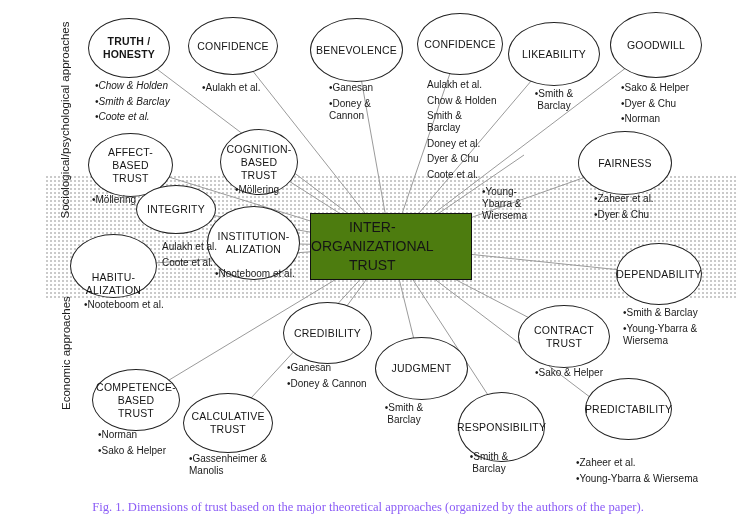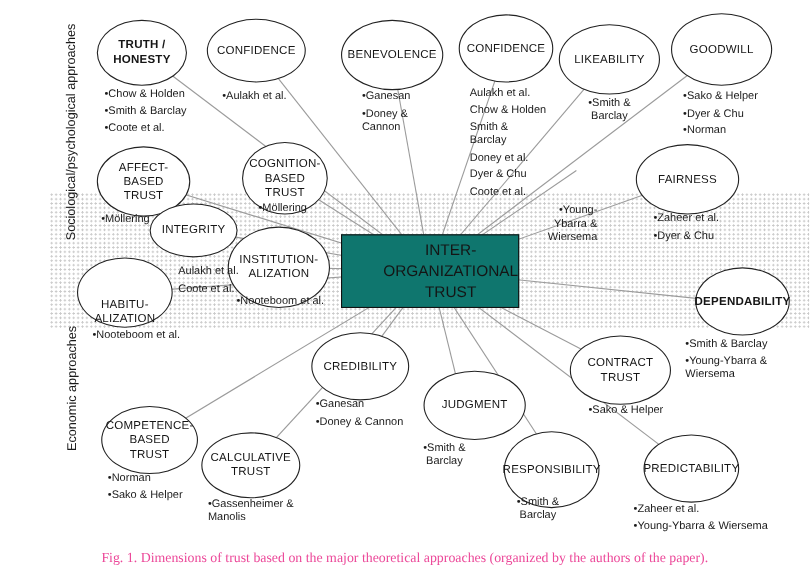--- a/index.html
+++ b/index.html
@@ -18,34 +18,34 @@
     position:absolute; background:#fff; border:1.4px solid #222;
     border-radius:50%; display:flex; align-items:center; justify-content:center;
     z-index:3; box-sizing:border-box;
   }
   .node-label {
     white-space:pre; text-align:center; font-size:10.5px; line-height:13px;
     letter-spacing:.2px; color:#151515;
   }
   .cbox {
     position:absolute; left:310px; top:213px; width:162px; height:67px;
-    background:#0f766e; border:1.6px solid #111; display:flex; align-items:center;
-    justify-content:flex-end; z-index:3; box-sizing:border-box;
+    background:#4d7c0f; border:1.6px solid #111; display:flex; align-items:center;
+    justify-content:flex-start; z-index:3; box-sizing:border-box;
   }
   .cbox-label { white-space:pre; text-align:center; font-size:14px; line-height:19px; color:#151515; }
   .cites { position:absolute; z-index:4; font-size:10px; line-height:12px; color:#1a1a1a; }
   .cite { white-space:pre-line; margin-top:3.5px; }
   .cite:first-child { margin-top:0; }
   .vlabel {
     position:absolute; z-index:4; font-size:11.5px; color:#1a1a1a;
     text-align:center; white-space:nowrap; transform:rotate(-90deg);
   }
   .caption {
     position:absolute; left:0; right:0; top:500px; text-align:center; z-index:4;
-    font-family:"Liberation Serif", serif; font-size:12.6px; color:#ec4899;
+    font-family:"Liberation Serif", serif; font-size:12.6px; color:#8b5cf6;
   }
 </style>
 </head>
 <body>
 
 <div class="stage">
 
   <div class="band"></div>
 
   <svg class="lines" width="736" height="532">
@@ -114,50 +114,50 @@
       <div class="node-label">INTEGRITY</div>
     </div>
   <div class="node" style="left:207px;top:206px;width:93px;height:74px;">
       <div class="node-label">INSTITUTION-
 ALIZATION</div>
     </div>
   <div class="node" style="left:70px;top:234px;width:87px;height:64px;align-items:flex-end;">
       <div class="node-label">HABITU-
 ALIZATION</div>
     </div>
-  <div class="node" style="left:632px;top:243px;width:86px;height:62px;font-weight:bold;">
+  <div class="node" style="left:616px;top:243px;width:86px;height:62px;">
       <div class="node-label">DEPENDABILITY</div>
     </div>
   <div class="node" style="left:283px;top:302px;width:89px;height:62px;">
       <div class="node-label">CREDIBILITY</div>
     </div>
-  <div class="node" style="left:385px;top:337px;width:93px;height:63px;">
+  <div class="node" style="left:375px;top:337px;width:93px;height:63px;">
       <div class="node-label">JUDGMENT</div>
     </div>
   <div class="node" style="left:518px;top:305px;width:92px;height:63px;">
       <div class="node-label">CONTRACT
 TRUST</div>
     </div>
   <div class="node" style="left:92px;top:369px;width:88px;height:62px;">
       <div class="node-label">COMPETENCE-
 BASED
 TRUST</div>
     </div>
   <div class="node" style="left:183px;top:393px;width:90px;height:60px;">
       <div class="node-label">CALCULATIVE
 TRUST</div>
     </div>
   <div class="node" style="left:458px;top:392px;width:87px;height:70px;">
       <div class="node-label">RESPONSIBILITY</div>
     </div>
-  <div class="node" style="left:585px;top:395px;width:87px;height:62px;">
+  <div class="node" style="left:585px;top:378px;width:87px;height:62px;">
       <div class="node-label">PREDICTABILITY</div>
     </div>
 
-  <div class="cites" style="left:95px;top:80px;">
+  <div class="cites" style="left:95px;top:80px;font-style:italic;">
     <div class="cite">•Chow &amp; Holden</div>
     <div class="cite">•Smith &amp; Barclay</div>
     <div class="cite">•Coote et al.</div>
   </div>
   <div class="cites" style="left:202px;top:82px;">
     <div class="cite">•Aulakh et al.</div>
   </div>
   <div class="cites" style="left:329px;top:82px;">
     <div class="cite">•Ganesan</div>
     <div class="cite">•Doney &amp;
@@ -180,21 +180,21 @@
     <div class="cite">•Sako &amp; Helper</div>
     <div class="cite">•Dyer &amp; Chu</div>
     <div class="cite">•Norman</div>
   </div>
   <div class="cites" style="left:92px;top:194px;">
     <div class="cite">•Möllering</div>
   </div>
   <div class="cites" style="left:235px;top:184px;">
     <div class="cite">•Möllering</div>
   </div>
-  <div class="cites" style="left:498px;top:186px;text-align:right;">
+  <div class="cites" style="left:482px;top:186px;">
     <div class="cite">•Young-
 Ybarra &amp;
 Wiersema</div>
   </div>
   <div class="cites" style="left:594px;top:193px;">
     <div class="cite">•Zaheer et al.</div>
     <div class="cite">•Dyer &amp; Chu</div>
   </div>
   <div class="cites" style="left:162px;top:241px;">
     <div class="cite">Aulakh et al.</div>

